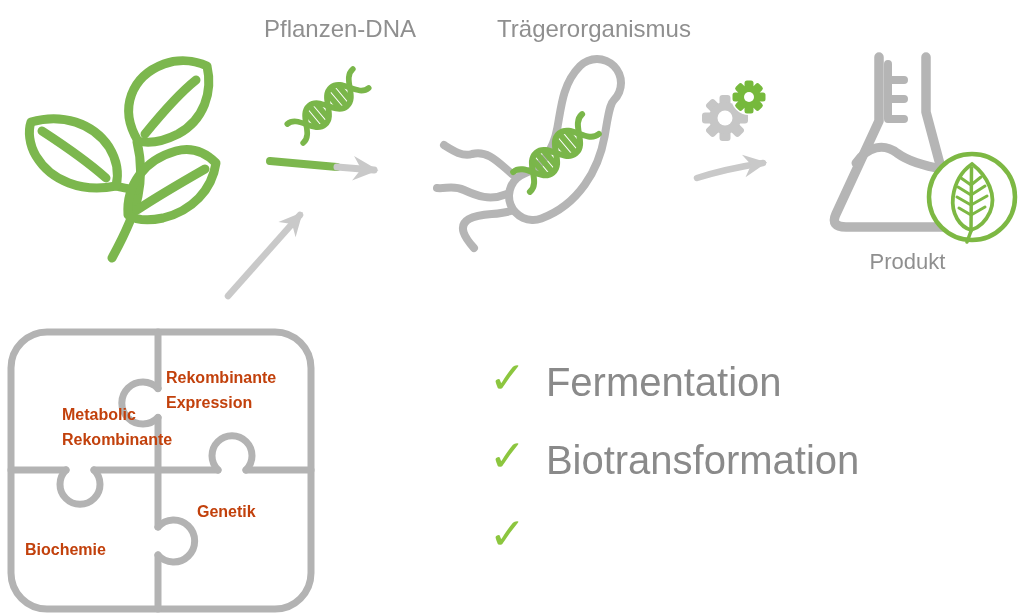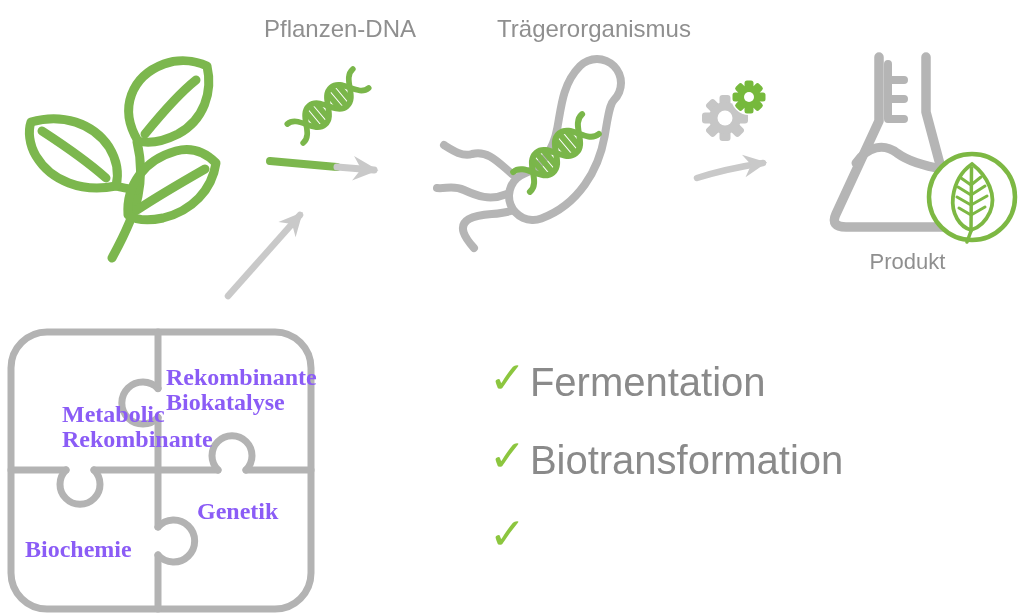--- a/index.html
+++ b/index.html
@@ -2,25 +2,25 @@
 <html><head>
 <meta charset="utf-8">
 <style>
   html,body{margin:0;padding:0;background:#ffffff;}
   #stage{
     position:relative;width:1024px;height:614px;background:#ffffff;overflow:hidden;
     font-family:"Liberation Sans", sans-serif;
   }
   #stage svg{position:absolute;left:0;top:0;}
   .label{position:absolute;color:#8f8f8f;font-size:24px;text-align:center;white-space:nowrap;}
-  .puzzle-label{position:absolute;color:#8b5cf6;font-weight:bold;font-size:24px;line-height:25px;white-space:nowrap;font-family:Liberation Serif, serif;}
+  .puzzle-label{position:absolute;color:#c2410c;font-weight:bold;font-size:16px;line-height:25px;white-space:nowrap;}
   #checklist{position:absolute;left:489px;top:358px;}
   .check-row{display:flex;align-items:flex-start;margin-bottom:29px;height:49px;}
   .check-glyph{color:#8cc63f;font-size:44px;line-height:44px;margin:-2px 4px 0 0;}
-  .check-label{color:#8a8a8a;font-size:40px;line-height:48px;}
+  .check-label{color:#8a8a8a;font-size:40px;line-height:48px;margin-left:16px;}
   #produkt-label{font-size:22px;}
 </style>
 </head>
 <body>
 
 <div id="stage">
 
   <svg width="1024" height="614" viewBox="0 0 1024 614">
     <defs>
       <marker id="ah" viewBox="0 0 10 10" refX="8" refY="5" markerWidth="4" markerHeight="4" orient="auto">
@@ -116,21 +116,21 @@
   <div class="label" style="left:240px;top:15px;width:200px;">Pflanzen-DNA</div>
   <div class="label" style="left:466px;top:15px;width:256px;">Trägerorganismus</div>
   <div class="label" id="produkt-label" style="left:845px;top:249px;width:125px;">Produkt</div>
 
   <div class="puzzle-label" style="left:15px;top:402px;padding-left:47px;">
     <span>Metabolic</span><br>
     <span>Rekombinante</span>
   </div>
   <div class="puzzle-label" style="left:166px;top:365px;">
     <span>Rekombinante</span><br>
-    <span>Biokatalyse</span>
+    <span>Expression</span>
   </div>
   <div class="puzzle-label" style="left:197px;top:499px;">Genetik</div>
   <div class="puzzle-label" style="left:25px;top:537px;">Biochemie</div>
 
   <div id="checklist">
     <div class="check-row">
       <span class="check-glyph">✓</span>
       <span class="check-label">Fermentation</span>
     </div>
     <div class="check-row">

